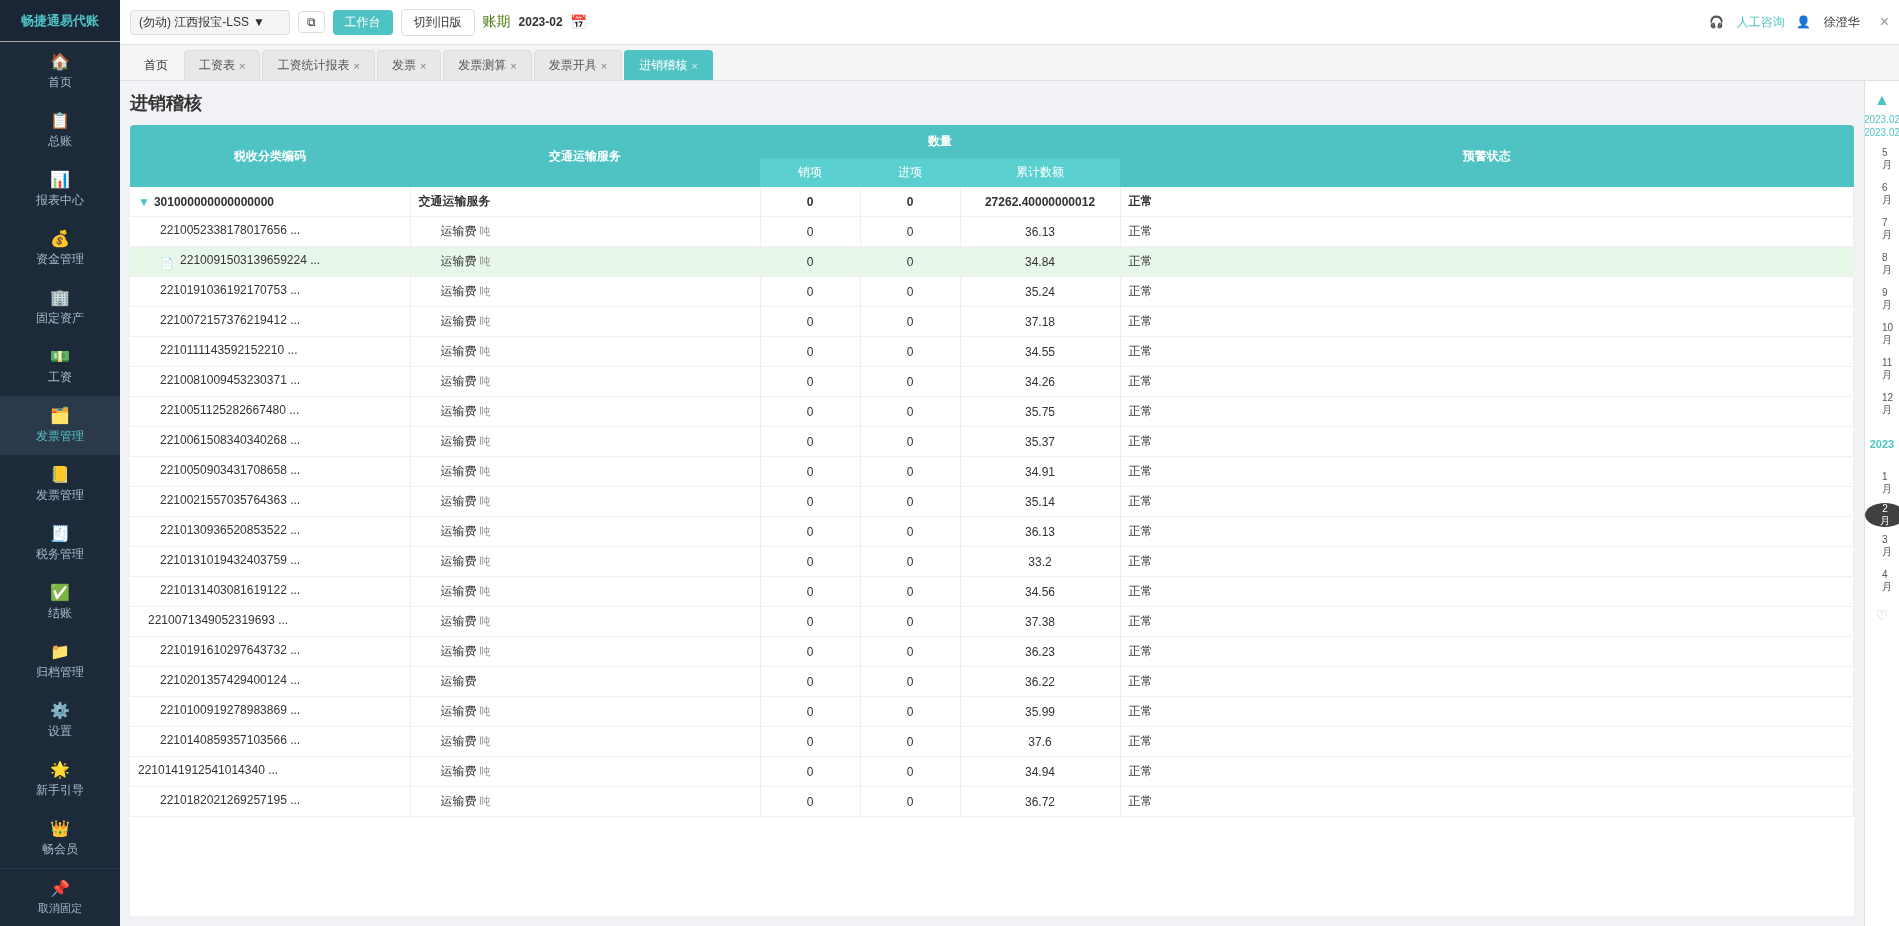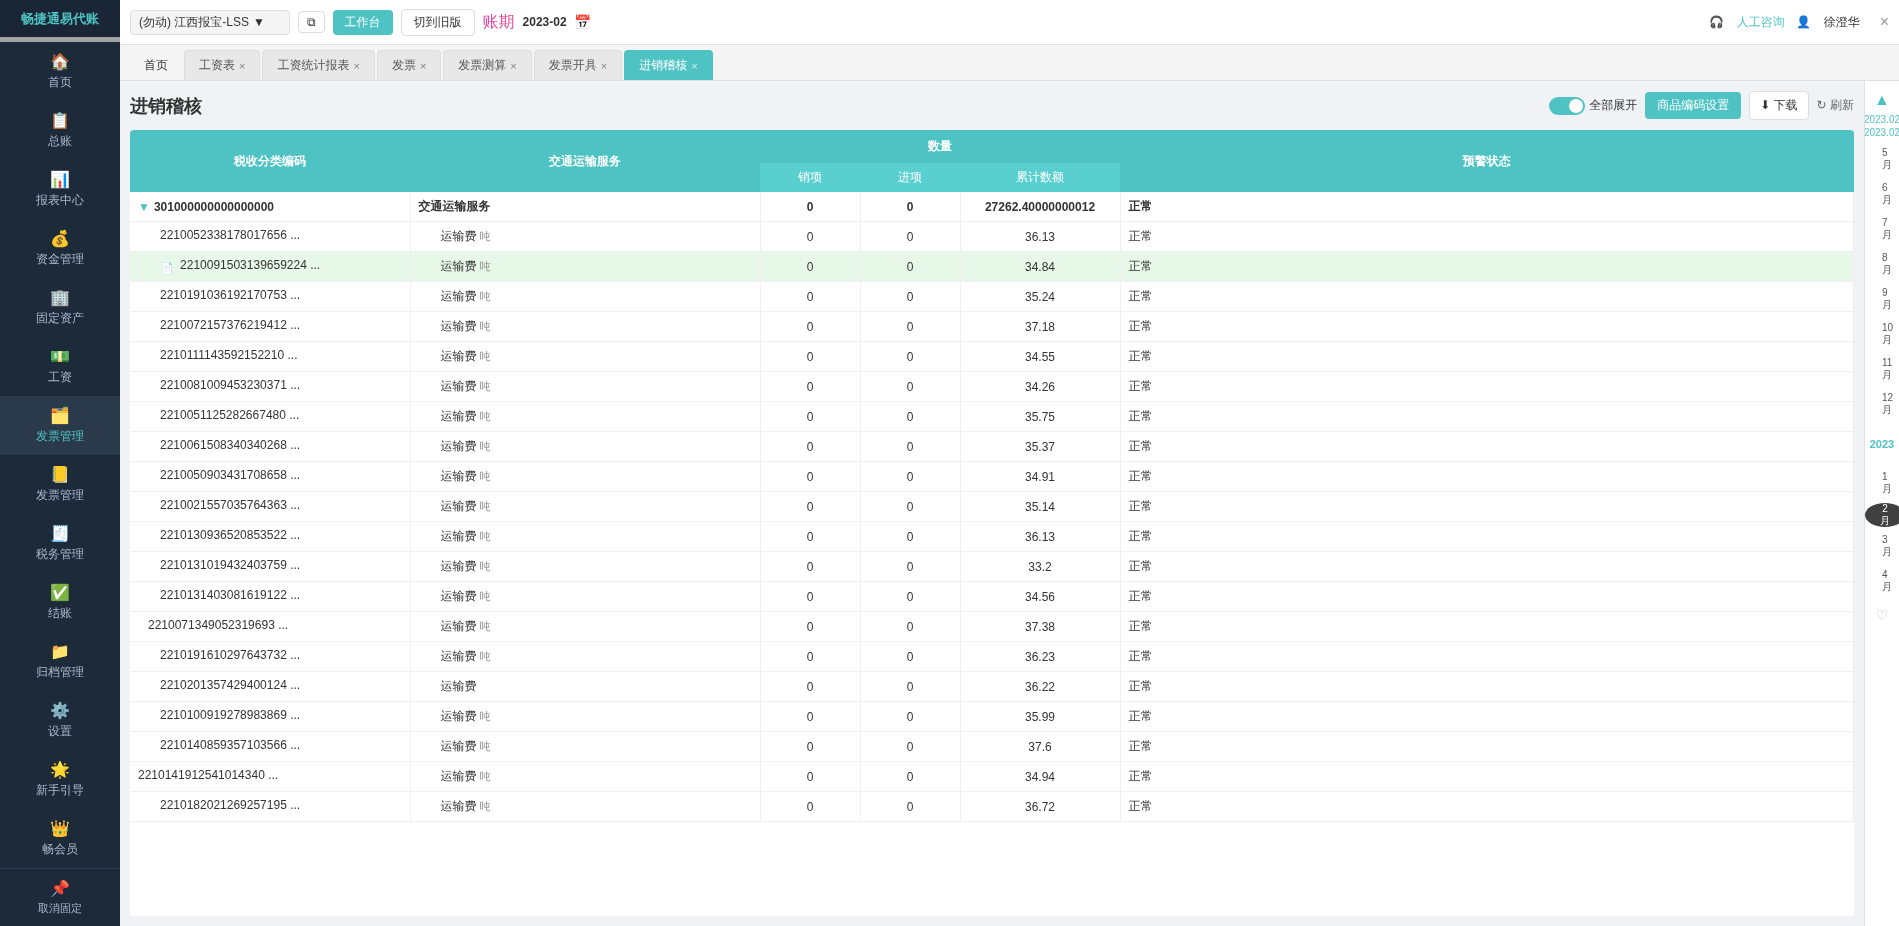--- a/index.html
+++ b/index.html
@@ -1,20 +1,20 @@
 <!DOCTYPE html>
 <html><head>
   <meta charset="utf-8">
   <style>
     * { margin: 0; padding: 0; box-sizing: border-box; }
     body { font-family: 'Microsoft YaHei', Arial, sans-serif; font-size: 13px; background: #f0f2f5; display: flex; height: 926px; overflow: hidden; }
 
     
     .sidebar { width: 120px; background: #1d2a3a; color: #fff; display: flex; flex-direction: column; height: 100%; flex-shrink: 0; }
-    .sidebar-logo { height: 45px; background: #1a2535; display: flex; align-items: center; justify-content: center; color: #4fc3c3; font-size: 13px; font-weight: bold; border-bottom: 5px solid #a3a3a3; padding: 0 5px; }
+    .sidebar-logo { height: 45px; background: #1a2535; display: flex; align-items: center; justify-content: center; color: #4fc3c3; font-size: 13px; font-weight: bold; border-bottom: 1px solid #a3a3a3; padding: 0 5px; }
     .sidebar-item { display: flex; flex-direction: column; align-items: center; padding: 10px 0; cursor: pointer; color: #aab8c8; font-size: 12px; gap: 3px; }
     .sidebar-item.active { background: #2a3a4a; color: #4fc3c3; }
     .sidebar-item .icon { font-size: 16px; }
     .sidebar-bottom { margin-top: auto; border-top: 1px solid #2a3a4a; }
     .sidebar-bottom .sidebar-item { font-size: 11px; }
 
     
     .main-area { flex: 1; display: flex; flex-direction: column; overflow: hidden; }
 
     
@@ -147,21 +147,21 @@
 <div class="main-area">
 
   <div class="topbar">
     <div class="topbar-company">
       <span>(勿动) 江西报宝-LSS</span>
       <span>▼</span>
     </div>
     <button class="topbar-btn-outline" style="padding:3px 8px; font-size:12px;">⧉</button>
     <button class="topbar-btn">工作台</button>
     <button class="topbar-btn-outline">切到旧版</button>
-    <span style="font-size:16px; color:#ec4899;">账期</span>
+    <span style="font-size:14px; color:#4d7c0f;">账期</span>
     <span style="font-size:12px; font-weight:bold; color:#333;">2023-02</span>
     <span style="font-size:14px; cursor:pointer;">📅</span>
     <div class="topbar-right">
       <span>🎧</span>
       <span style="cursor:pointer; color:#4fc3c3;">人工咨询</span>
       <span>👤</span>
       <span>徐澄华</span>
       <span class="topbar-close">×</span>
     </div>
   </div>
@@ -194,35 +194,20 @@
       <span>进销稽核</span>
       <span class="tab-close">×</span>
     </div>
   </div>
 
   <div class="content">
     <div class="content-main">
 
       <div class="page-header">
         <h2 class="page-title">进销稽核</h2>
-        <div class="header-actions">
-          <div class="toggle-expand">
-            <div class="toggle-switch"></div>
-            <span>全部展开</span>
-          </div>
-          <button class="btn-setting">商品编码设置</button>
-          <button class="btn-download">
-            <span>⬇</span>
-            <span>下载</span>
-          </button>
-          <button class="btn-refresh">
-            <span>↻</span>
-            <span>刷新</span>
-          </button>
-        </div>
       </div>
 
       <div class="table-wrapper">
         <table>
           <thead>
             <tr>
               <th rowspan="2" class="col-code">税收分类编码</th>
               <th rowspan="2" class="col-name">交通运输服务</th>
               <th colspan="3">数量</th>
               <th rowspan="2" class="col-status">预警状态</th>

